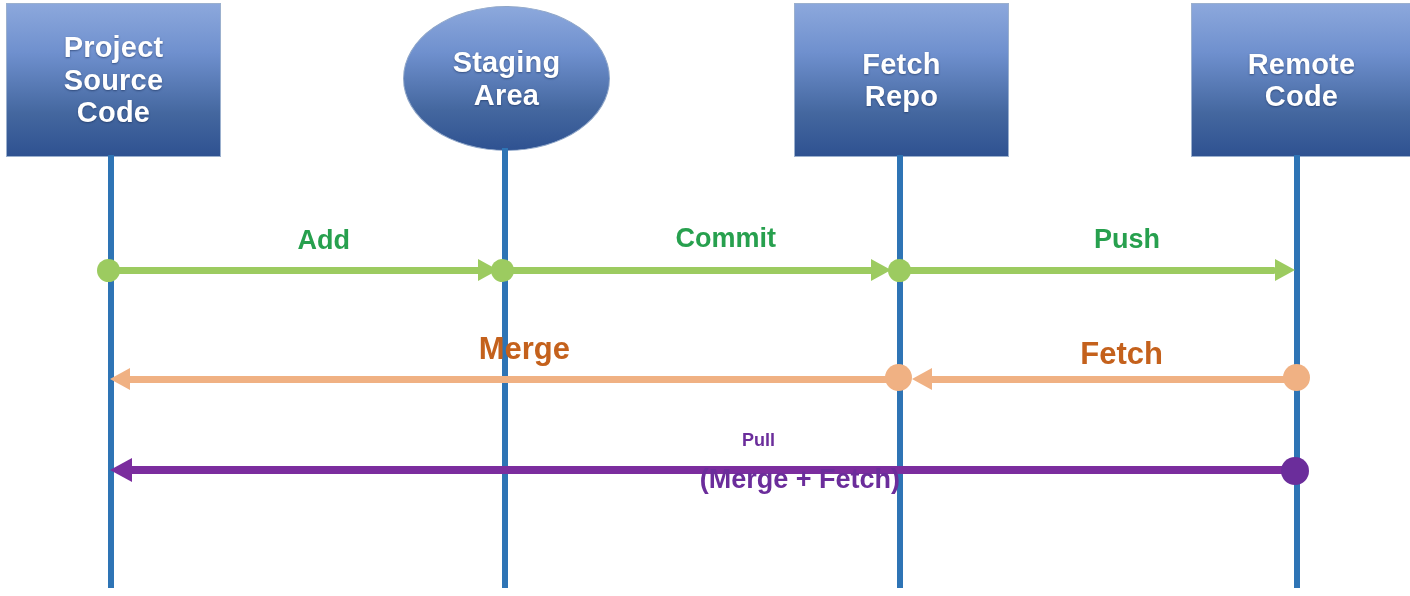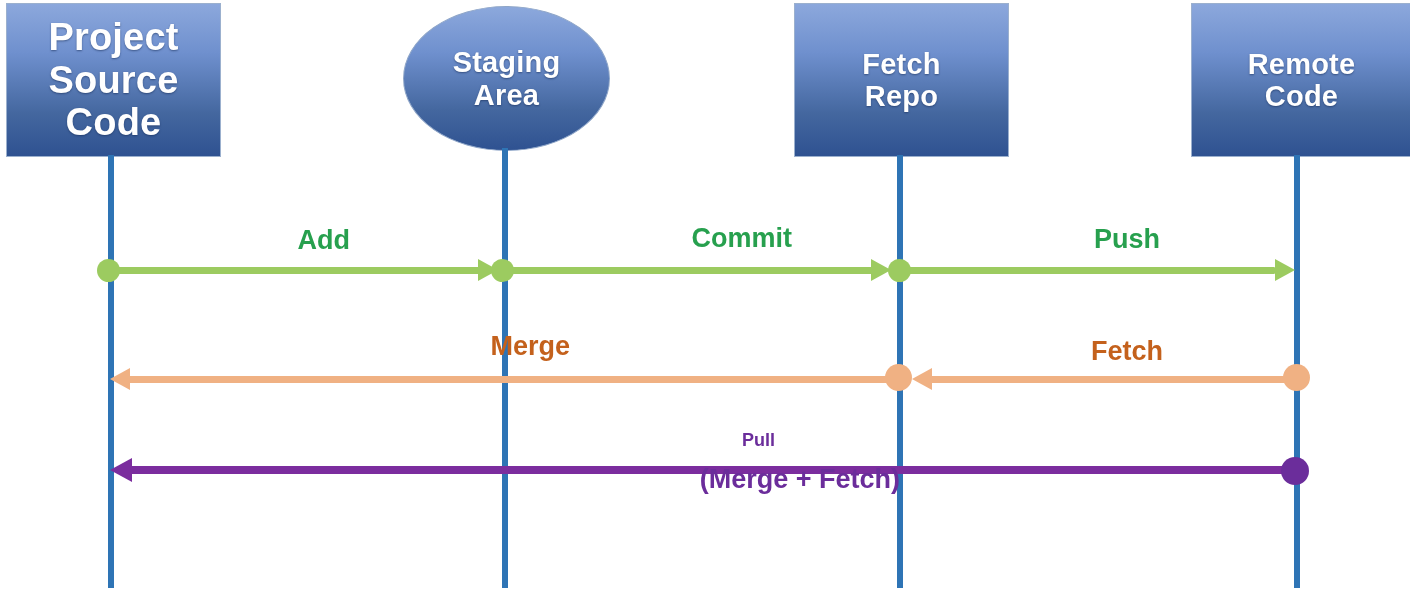--- a/index.html
+++ b/index.html
@@ -29,30 +29,30 @@
   .arrowhead.left.orange{border-top:11px solid transparent;border-bottom:11px solid transparent;border-right:20px solid #F0B183;}
   .arrowhead.left.purple{border-top:12px solid transparent;border-bottom:12px solid transparent;border-right:22px solid #7B2D9E;}
 
   .dot{position:absolute;border-radius:50%;}
   .dot.green{background:#9CCB60;}
   .dot.orange{background:#F0B183;}
   .dot.purple{background:#6B2D9B;}
 
   .msg-label{position:absolute;font-weight:bold;white-space:nowrap;text-align:right;}
   .msg-label.green{color:#27A04E;font-size:27px;}
-  .msg-label.orange{color:#C4611C;font-size:27px;}
+  .msg-label.orange{color:#C4611C;font-size:31px;}
   .msg-label.purple{color:#6B2D9B;font-size:18px;}
   .msg-label.sub{font-size:27px;}
 </style>
 </head>
 <body>
 
 <div id="stage">
 
-  <div class="node rect" style="left:6px;top:3px;width:213px;height:152px;font-size:38px;">
+  <div class="node rect" style="left:6px;top:3px;width:213px;height:152px;font-size:29px;">
     <span class="node-label">Project
 Source
 Code</span>
   </div>
 
   <div class="node ellipse" style="left:403px;top:6px;width:205px;height:143px;font-size:29px;">
     <span class="node-label">Staging
 Area</span>
   </div>
 
@@ -70,21 +70,21 @@
   <div class="lifeline" style="left:502px;top:148px;height:440px;"></div>
   <div class="lifeline" style="left:897px;top:155px;height:433px;"></div>
   <div class="lifeline" style="left:1294px;top:155px;height:433px;"></div>
 
   <div class="msg-line green" style="left:108px;top:267px;width:372px;"></div>
   <div class="arrowhead right green" style="left:478px;top:259px;"></div>
   <div class="msg-label green" style="left:250px;top:225px;width:100px;">Add</div>
 
   <div class="msg-line green" style="left:502px;top:267px;width:371px;"></div>
   <div class="arrowhead right green" style="left:871px;top:259px;"></div>
-  <div class="msg-label green" style="left:632px;top:223px;width:160px;">Commit</div>
+  <div class="msg-label green" style="left:616px;top:223px;width:160px;">Commit</div>
 
   <div class="msg-line green" style="left:897px;top:267px;width:378px;"></div>
   <div class="arrowhead right green" style="left:1275px;top:259px;"></div>
   <div class="msg-label green" style="left:1040px;top:224px;width:120px;">Push</div>
 
   <div class="dot green" style="left:97px;top:259px;width:23px;height:23px;"></div>
   <div class="dot green" style="left:491px;top:259px;width:23px;height:23px;"></div>
   <div class="dot green" style="left:888px;top:259px;width:23px;height:23px;"></div>
 
   <div class="msg-line orange" style="left:128px;top:376px;width:775px;"></div>

